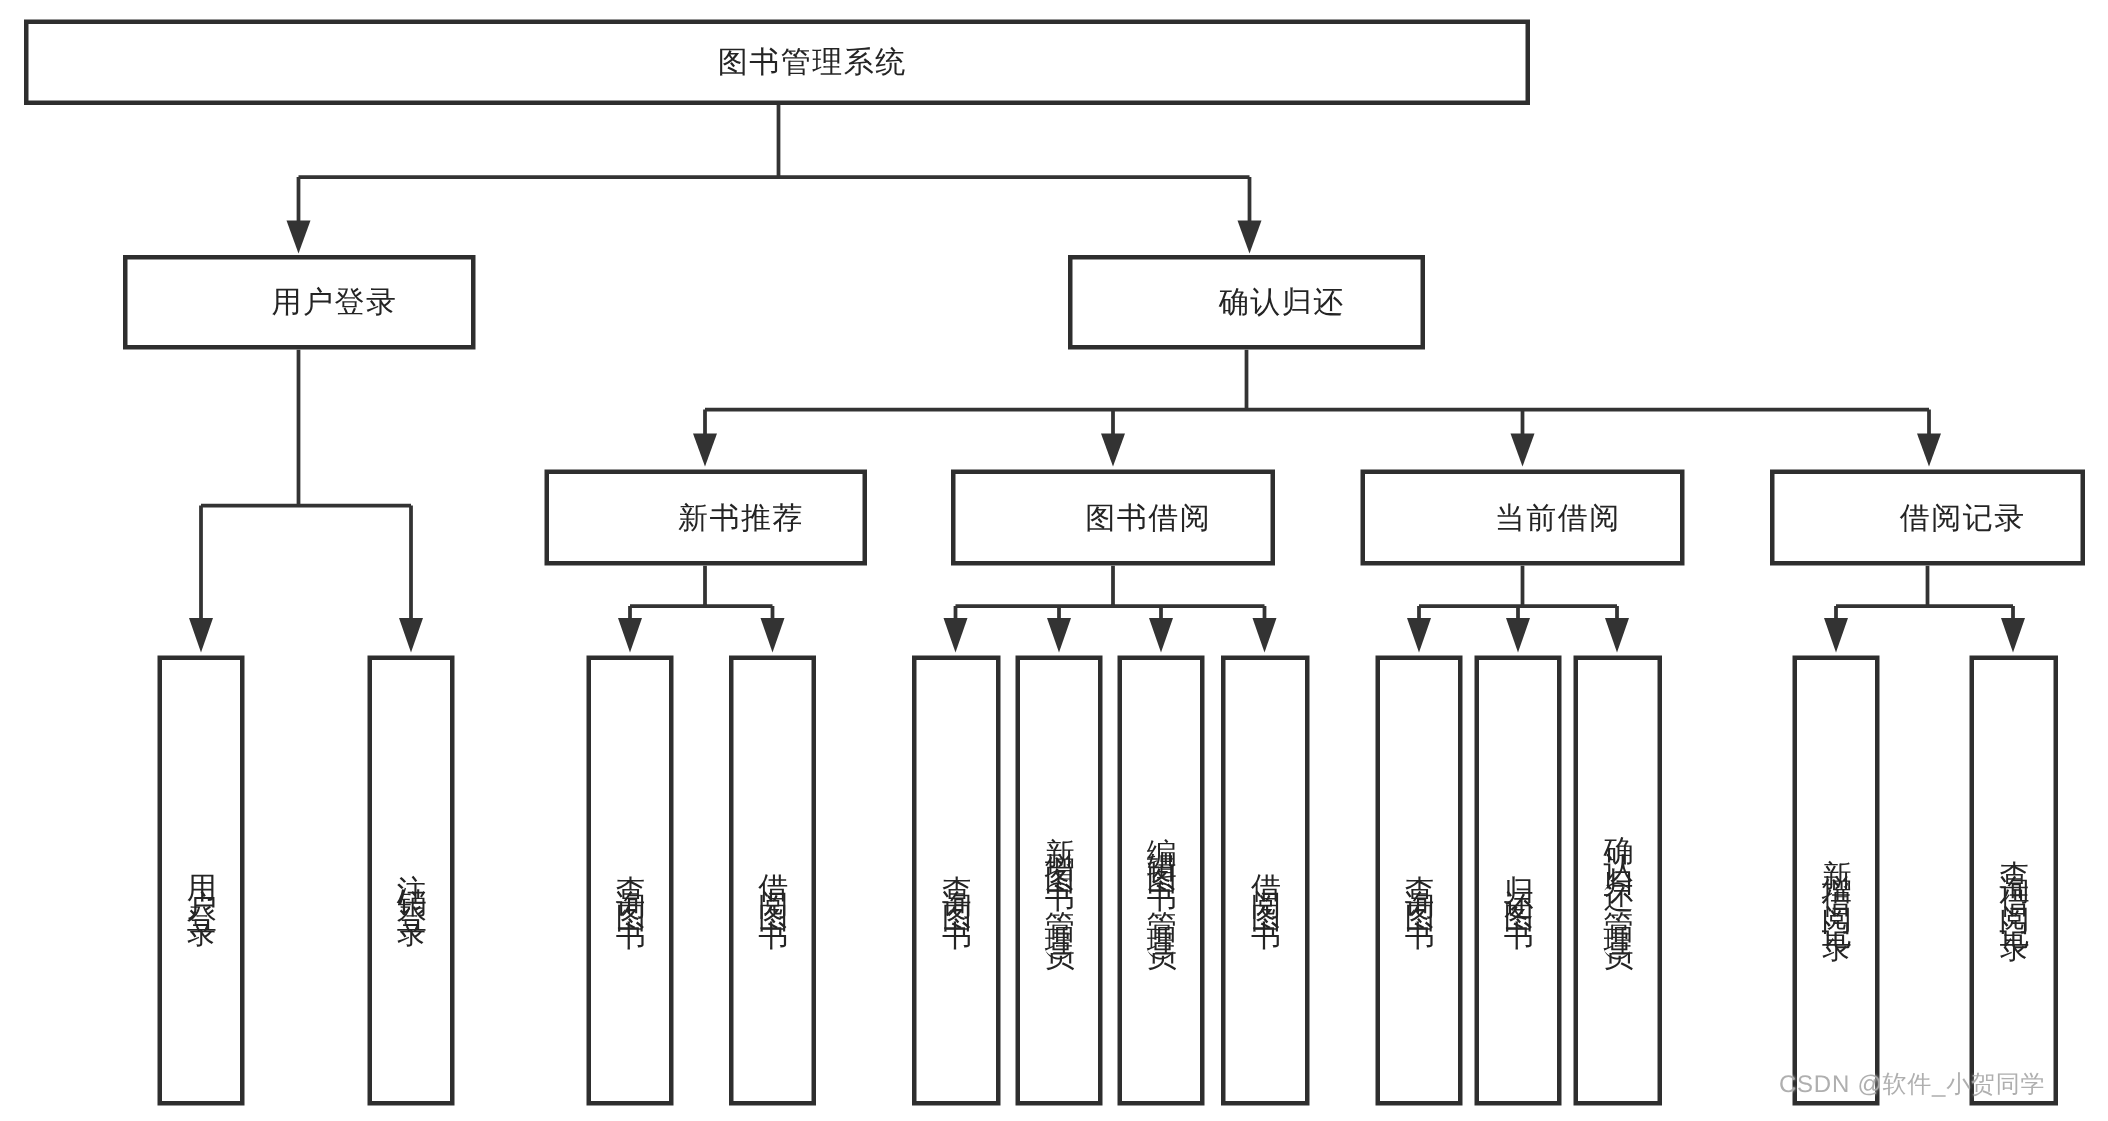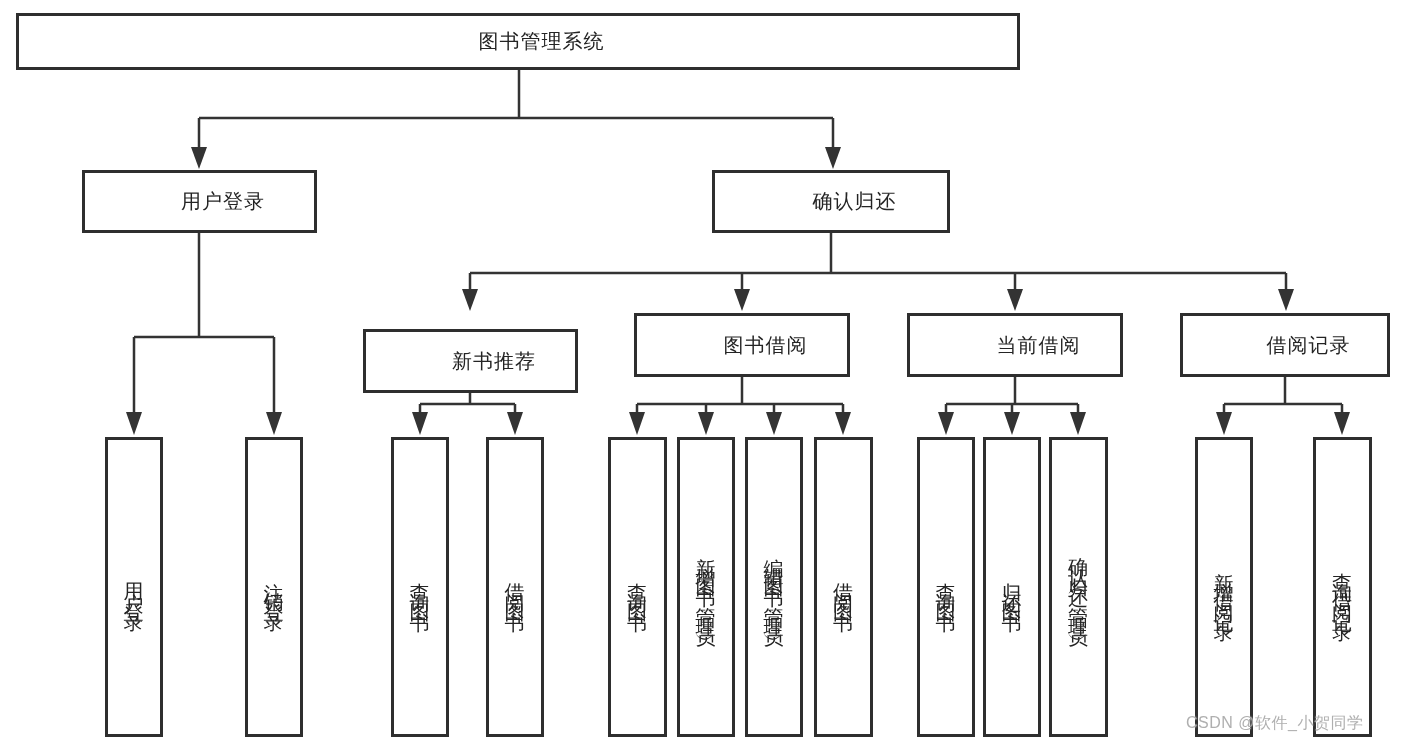--- a/index.html
+++ b/index.html
@@ -119,21 +119,21 @@
     <span>图书管理系统</span>
   </div>
 
   <div class="hbox" style="left:82px; top:170px; width:235px; height:63px;">
     <span>用户登录</span>
   </div>
   <div class="hbox" style="left:712px; top:170px; width:238px; height:63px;">
     <span>确认归还</span>
   </div>
 
-  <div class="hbox" style="left:363px; top:329px; width:215px; height:64px;">
+  <div class="hbox" style="left:363px; top:313px; width:215px; height:64px;">
     <span>新书推荐</span>
   </div>
   <div class="hbox" style="left:634px; top:313px; width:216px; height:64px;text-align:center;">
     <span>图书借阅</span>
   </div>
   <div class="hbox" style="left:907px; top:313px; width:216px; height:64px;">
     <span>当前借阅</span>
   </div>
   <div class="hbox" style="left:1180px; top:313px; width:210px; height:64px;">
     <span>借阅记录</span>

